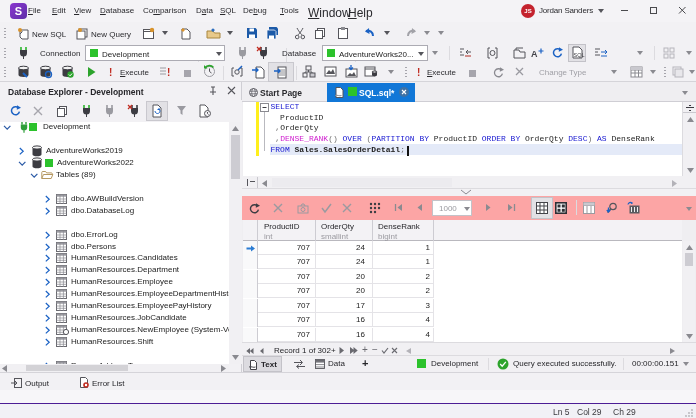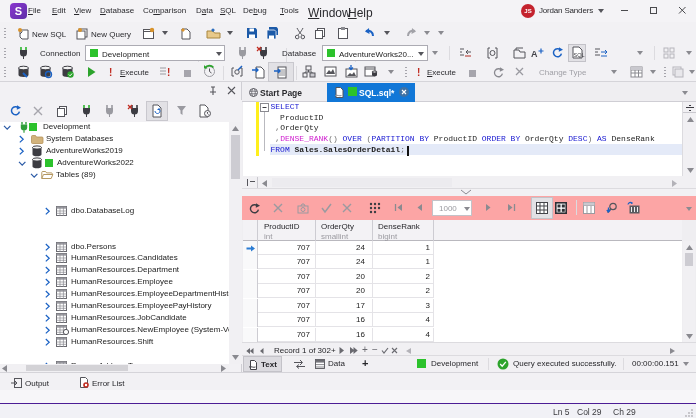--- a/index.html
+++ b/index.html
@@ -274,20 +274,21 @@
     </svg>
  <div class="dar2" style="left:650px;top:8px"></div>
  <div class="grip" style="left:664px;top:4px;height:12px"></div>
  <svg style="left:671px;top:3px" width="13" height="13">
       <rect x="2" y="2" width="8" height="8" fill="none" stroke="#b6b5bb"></rect>
       <rect x="4" y="4" width="8" height="8" fill="#e8e7eb" stroke="#b6b5bb"></rect>
     </svg>
  <div class="dar2" style="left:689px;top:8px"></div>
 </div>
 <div class="a" id="leftpanel" style="left:0;top:82px;width:242px;height:290px;border-right:1px solid #cfced4;background:#f2f1f4">
+ <div class="tx" style="left:8px;top:5px;font-size:8.5px;font-weight:bold;color:#26262a">Database Explorer - Development</div>
  <svg style="left:207px;top:4px" width="10" height="10">
       <path d="M4 1h4M6 1v5M3 6h6M6 6v3" stroke="#55555b" fill="none" stroke-width="1.1"></path>
     </svg>
  <svg style="left:228px;top:5px" width="8" height="8">
       <path d="M0 0l7 7M7 0L0 7" stroke="#55555b" stroke-width="1.1"></path>
     </svg>
  <div class="a" style="left:0;top:18px;width:242px;height:22px;background:#f2f1f4"></div>
  <svg style="left:10px;top:23px" width="12" height="12">
       <path d="M8.4 3.0A4 4 0 1 0 9.4 6.6" stroke="#1b62c4" stroke-width="1.5" fill="none"></path>
       <path d="M7 .2L11 2.8 6.8 4.8z" fill="#1b62c4"></path>
@@ -335,29 +336,20 @@
           <path d="M0 .8l3.2 3.4L6.4.8" stroke="#2b5aa6" stroke-width="1.2" fill="none"></path>
         </svg>
         <svg style="left:19px;top:1px" width="10" height="11">
           <path d="M3 0v2.6M7 0v2.6" stroke="#2f9e3a" stroke-width="1.4"></path>
           <path d="M1.8 2.6h6.4v2.6a3.2 3.2 0 01-6.4 0z" fill="#2f9e3a"></path>
           <path d="M5 8.2v2.6" stroke="#2f9e3a" stroke-width="1.2"></path>
         </svg>
         <div class="gsq" style="left:29px;top:2px"></div>
         <div class="tx" style="left:43px;top:1px;color:#1b1b1b">Development</div>
       </div>
-  <div class="a" style="left:0;top:11px;width:229px;height:12px">
-        <svg style="left:19px;top:3px" width="5" height="7">
-          <path d="M.8 0l3.4 3.2L.8 6.4" stroke="#1b62c4" stroke-width="1.2" fill="none"></path>
-        </svg>
-        <svg style="left:31px;top:1px" width="12" height="10">
-          <path d="M.5 2.5c0-.6.4-1 1-1h3l1 1.5h5.5c.6 0 1 .4 1 1v4.5c0 .6-.4 1-1 1H1.5c-.6 0-1-.4-1-1z" fill="#d2b37c" stroke="#b59259" stroke-width=".8"></path>
-        </svg>
-        <div class="tx" style="left:46px;top:1px;color:#1b1b1b">System Databases</div>
-      </div>
   <div class="a" style="left:0;top:23px;width:229px;height:12px">
         <svg style="left:19px;top:3px" width="5" height="7">
           <path d="M.8 0l3.4 3.2L.8 6.4" stroke="#1b62c4" stroke-width="1.2" fill="none"></path>
         </svg>
         <svg style="left:31px;top:0px" width="12" height="12">
           <path d="M1.5 2.5v7c0 1 2 1.8 4.5 1.8s4.5-.8 4.5-1.8v-7" fill="#3c3c42"></path>
           <ellipse cx="6" cy="2.5" rx="4.5" ry="1.6" fill="#f2f2f2" stroke="#3c3c42"></ellipse>
         </svg>
         <div class="tx" style="left:46px;top:1px;color:#1b1b1b">AdventureWorks2019</div>
       </div>
@@ -375,30 +367,52 @@
   <div class="a" style="left:0;top:47px;width:229px;height:12px">
         <svg style="left:31px;top:4px" width="7" height="5">
           <path d="M0 .8l3.2 3.4L6.4.8" stroke="#2b5aa6" stroke-width="1.2" fill="none"></path>
         </svg>
         <svg style="left:41px;top:1px" width="13" height="10">
           <path d="M.8 8.5V2.4c0-.5.3-.9.8-.9h3l1 1.4h4.8c.5 0 .9.4.9.9v1" fill="#fff" stroke="#ad8c50" stroke-width=".9"></path>
           <path d="M.8 8.5l1.7-4h9.3l-1.6 4z" fill="#fff" stroke="#ad8c50" stroke-width=".9"></path>
         </svg>
         <div class="tx" style="left:56px;top:1px;color:#1b1b1b">Tables (89)</div>
       </div>
+  <div class="a" style="left:0;top:71px;width:229px;height:12px">
+        <svg style="left:45px;top:3px" width="5" height="7">
+          <path d="M.8 0l3.4 3.2L.8 6.4" stroke="#1b62c4" stroke-width="1.2" fill="none"></path>
+        </svg>
+        <svg style="left:56px;top:1px" width="11" height="10">
+          <rect x=".5" y=".5" width="10" height="9" fill="#fff" stroke="#6a6a70"></rect>
+          <rect x=".5" y=".5" width="10" height="2.2" fill="#9a9aa0"></rect>
+          <path d="M4 1v9M7.4 1v9M.5 5h10M.5 7.3h10" stroke="#8a8a90" stroke-width=".7"></path>
+        </svg>
+        <div class="tx" style="left:71px;top:1px;color:#1b1b1b">dbo.AWBuildVersion</div>
+      </div>
   <div class="a" style="left:0;top:83px;width:229px;height:12px">
         <svg style="left:45px;top:3px" width="5" height="7">
           <path d="M.8 0l3.4 3.2L.8 6.4" stroke="#1b62c4" stroke-width="1.2" fill="none"></path>
         </svg>
         <svg style="left:56px;top:1px" width="11" height="10">
           <rect x=".5" y=".5" width="10" height="9" fill="#fff" stroke="#6a6a70"></rect>
           <rect x=".5" y=".5" width="10" height="2.2" fill="#9a9aa0"></rect>
           <path d="M4 1v9M7.4 1v9M.5 5h10M.5 7.3h10" stroke="#8a8a90" stroke-width=".7"></path>
         </svg>
         <div class="tx" style="left:71px;top:1px;color:#1b1b1b">dbo.DatabaseLog</div>
+      </div>
+  <div class="a" style="left:0;top:107px;width:229px;height:12px">
+        <svg style="left:45px;top:3px" width="5" height="7">
+          <path d="M.8 0l3.4 3.2L.8 6.4" stroke="#1b62c4" stroke-width="1.2" fill="none"></path>
+        </svg>
+        <svg style="left:56px;top:1px" width="11" height="10">
+          <rect x=".5" y=".5" width="10" height="9" fill="#fff" stroke="#6a6a70"></rect>
+          <rect x=".5" y=".5" width="10" height="2.2" fill="#9a9aa0"></rect>
+          <path d="M4 1v9M7.4 1v9M.5 5h10M.5 7.3h10" stroke="#8a8a90" stroke-width=".7"></path>
+        </svg>
+        <div class="tx" style="left:71px;top:1px;color:#1b1b1b">dbo.ErrorLog</div>
       </div>
   <div class="a" style="left:0;top:119px;width:229px;height:12px">
         <svg style="left:45px;top:3px" width="5" height="7">
           <path d="M.8 0l3.4 3.2L.8 6.4" stroke="#1b62c4" stroke-width="1.2" fill="none"></path>
         </svg>
         <svg style="left:56px;top:1px" width="11" height="10">
           <rect x=".5" y=".5" width="10" height="9" fill="#fff" stroke="#6a6a70"></rect>
           <rect x=".5" y=".5" width="10" height="2.2" fill="#9a9aa0"></rect>
           <path d="M4 1v9M7.4 1v9M.5 5h10M.5 7.3h10" stroke="#8a8a90" stroke-width=".7"></path>
         </svg>

